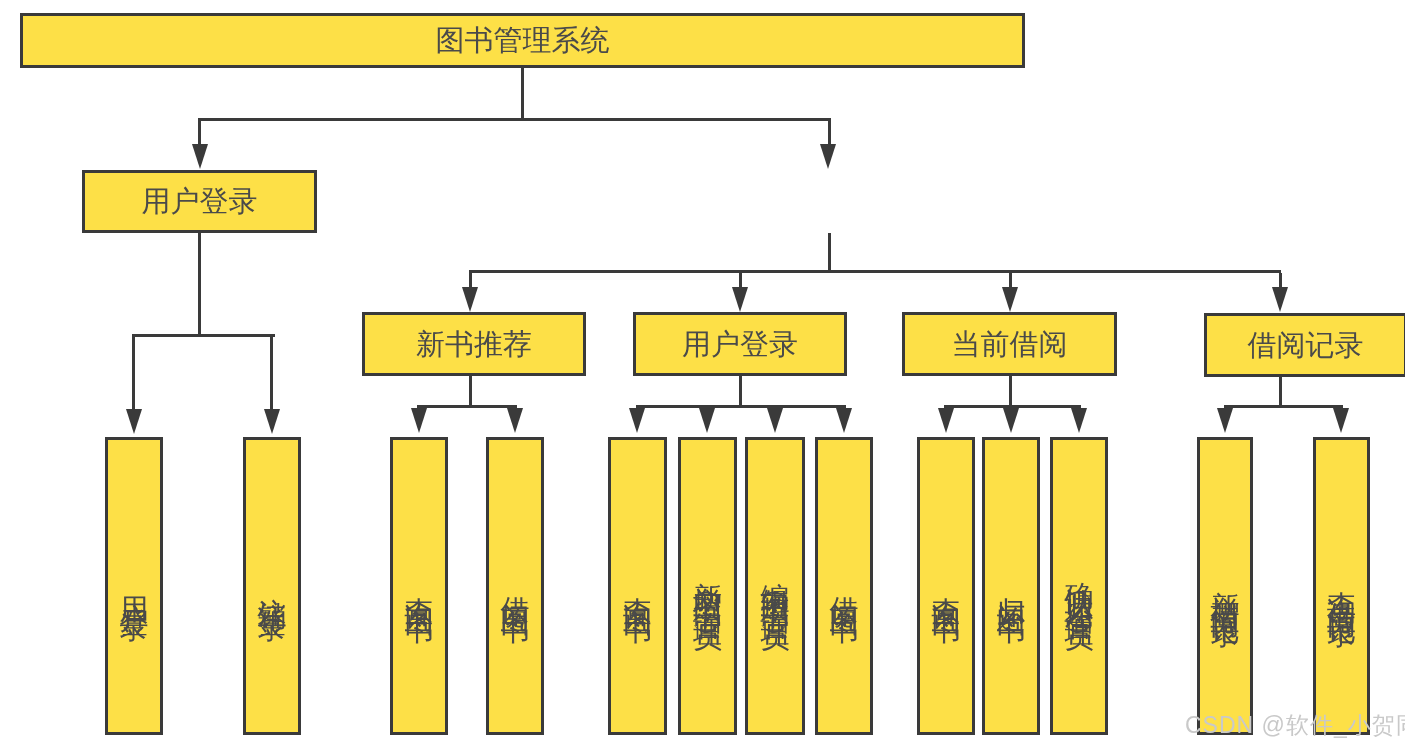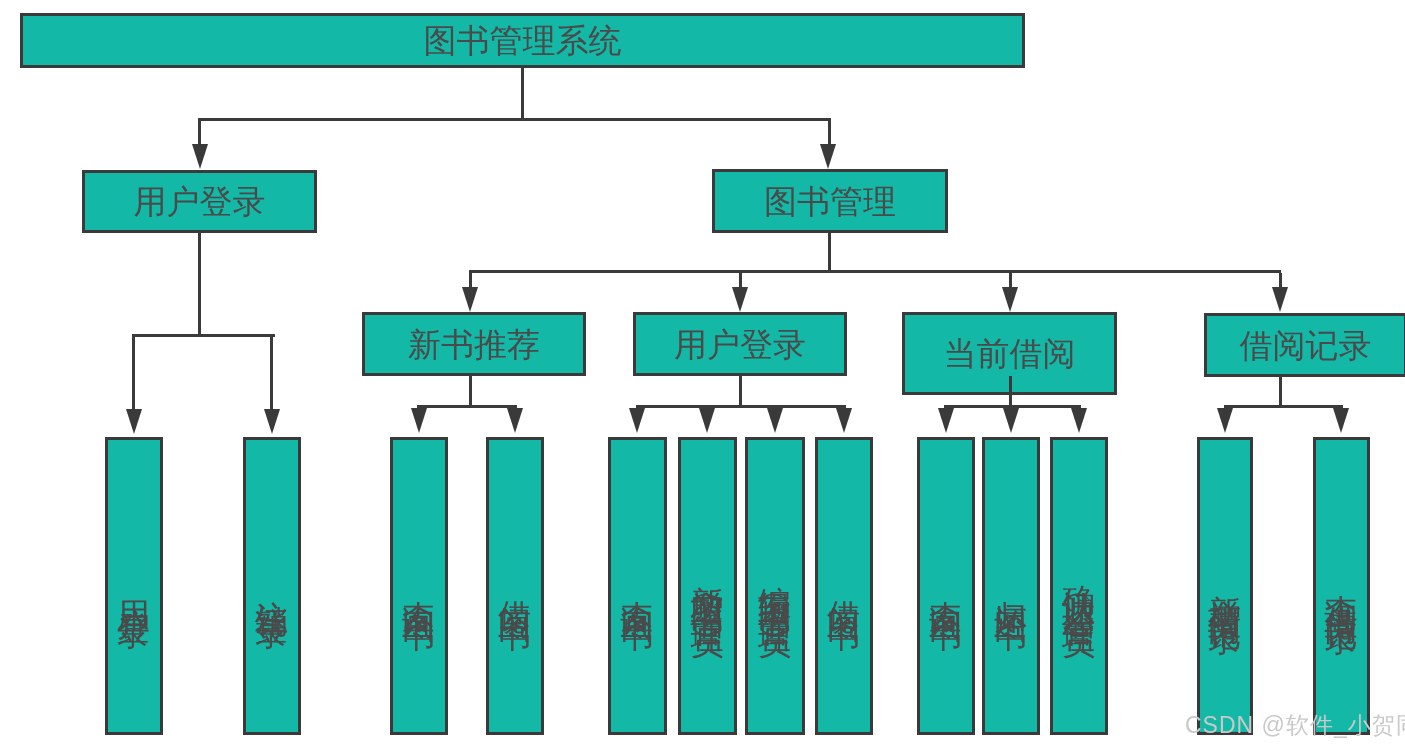--- a/index.html
+++ b/index.html
@@ -13,24 +13,24 @@
     position:relative;
     width:1405px;height:747px;
     background:var(--bg);
     font-family:"Liberation Sans", sans-serif;
     overflow:hidden;
   }
   .node{
     position:absolute;
     box-sizing:border-box;
     border:3px solid var(--line);
-    background:#14b8a6;
+    background:#fde047;
     display:flex;align-items:center;justify-content:center;
     color:var(--text);
-    font-size:33px;
+    font-size:29px;
     line-height:1;
   }
   .node .lbl{white-space:nowrap;}
   .node.v .lbl{
     writing-mode:vertical-rl;
     text-orientation:upright;
     letter-spacing:6px;
     white-space:normal;
   }
   .vline{position:absolute;width:3px;background:var(--line);}
@@ -63,23 +63,20 @@
   <div class="vline" style="left:521px;top:66px;height:55px"></div>
   <div class="hline" style="left:198px;top:118px;width:633px"></div>
   <div class="vline" style="left:198px;top:121px;height:24px"></div>
   <div class="arrow" style="left:192px;top:144px"></div>
   <div class="vline" style="left:828px;top:121px;height:24px"></div>
   <div class="arrow" style="left:820px;top:144px"></div>
 
   <div class="node h" style="left:82px;top:170px;width:235px;height:63px">
     <span class="lbl">用户登录</span>
   </div>
-  <div class="node h" style="left:712px;top:169px;width:236px;height:64px">
-    <span class="lbl">图书管理</span>
-  </div>
 
   <div class="vline" style="left:198px;top:233px;height:104px"></div>
   <div class="hline" style="left:132px;top:334px;width:143px"></div>
   <div class="vline" style="left:132px;top:337px;height:73px"></div>
   <div class="arrow" style="left:126px;top:409px"></div>
   <div class="vline" style="left:270px;top:337px;height:73px"></div>
   <div class="arrow" style="left:264px;top:409px"></div>
 
   <div class="vline" style="left:828px;top:233px;height:40px"></div>
   <div class="hline" style="left:469px;top:270px;width:812px"></div>
@@ -91,21 +88,21 @@
   <div class="arrow" style="left:1002px;top:287px"></div>
   <div class="vline" style="left:1279px;top:273px;height:15px"></div>
   <div class="arrow" style="left:1272px;top:287px"></div>
 
   <div class="node h" style="left:362px;top:312px;width:224px;height:64px">
     <span class="lbl">新书推荐</span>
   </div>
   <div class="node h" style="left:633px;top:312px;width:214px;height:64px">
     <span class="lbl">用户登录</span>
   </div>
-  <div class="node h" style="left:902px;top:312px;width:215px;height:83px">
+  <div class="node h" style="left:902px;top:312px;width:215px;height:64px">
     <span class="lbl">当前借阅</span>
   </div>
   <div class="node h" style="left:1204px;top:313px;width:203px;height:64px">
     <span class="lbl">借阅记录</span>
   </div>
 
   <div class="vline" style="left:469px;top:376px;height:31px"></div>
   <div class="hline" style="left:417px;top:405px;width:100px"></div>
   <div class="arrow" style="left:411px;top:408px"></div>
   <div class="arrow" style="left:507px;top:408px"></div>

